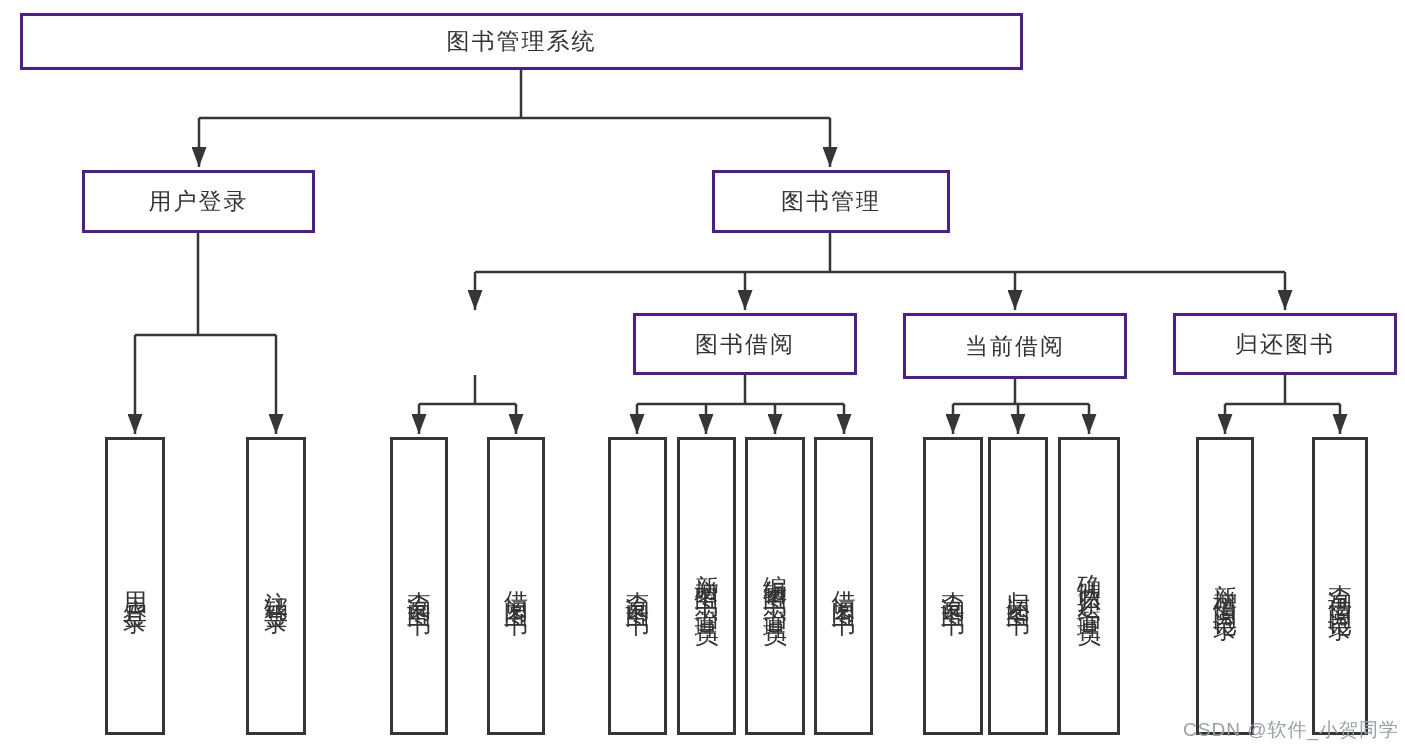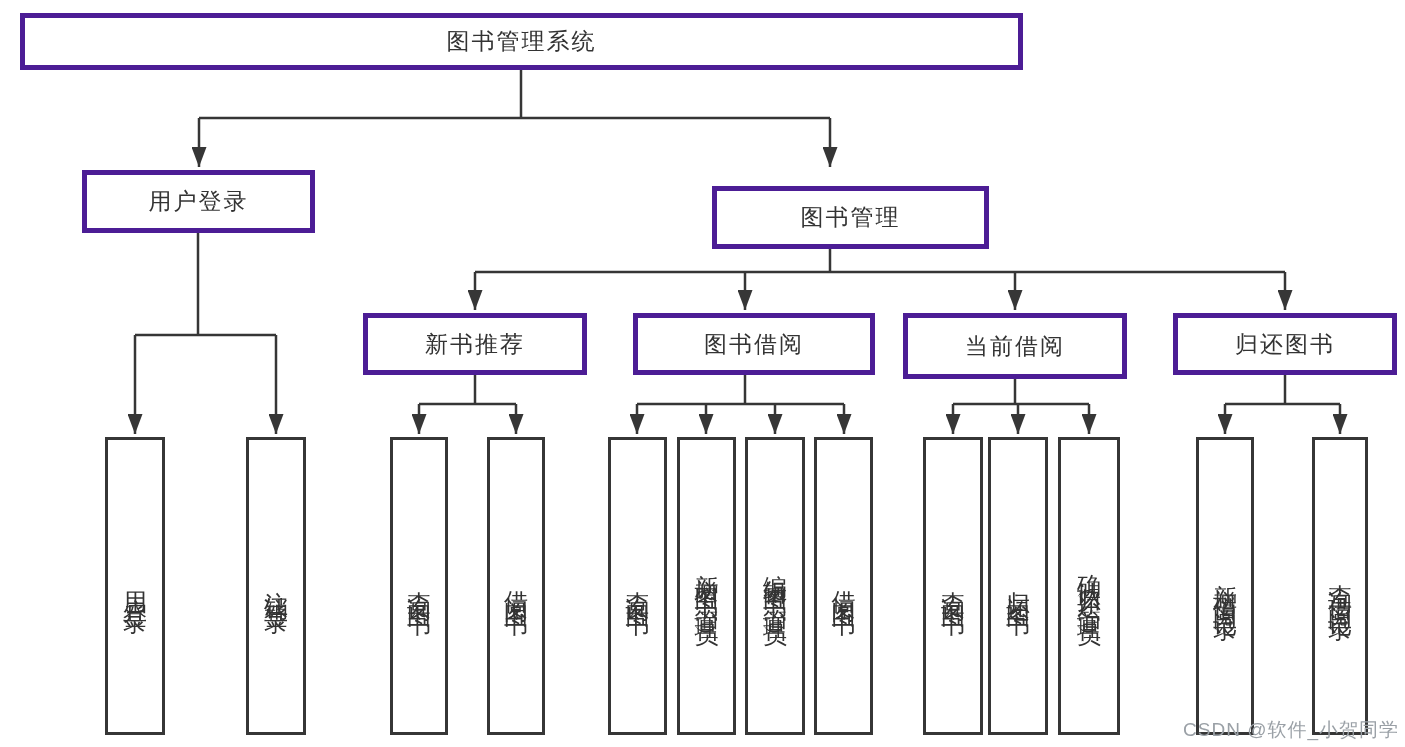--- a/index.html
+++ b/index.html
@@ -2,21 +2,21 @@
 <html><head>
 <meta charset="utf-8">
 <style>
   html,body{margin:0;padding:0;background:#ffffff;}
   .canvas{
     position:relative;width:1405px;height:747px;background:#ffffff;overflow:hidden;
     font-family:"Liberation Sans","DejaVu Sans",sans-serif;color:#333333;
   }
   .canvas svg{position:absolute;left:0;top:0;z-index:1;}
   .hbox{
-    position:absolute;box-sizing:border-box;border:5px solid #4c1d95;background:#ffffff;
+    position:absolute;box-sizing:border-box;border:3px solid #4c1d95;background:#ffffff;
     display:flex;align-items:center;justify-content:center;z-index:2;
     font-size:23px;letter-spacing:2px;color:#333333;
   }
   .vbox{
     position:absolute;box-sizing:border-box;border:3px solid #363636;background:#ffffff;
     display:flex;align-items:center;justify-content:center;z-index:2;
   }
   .vbox span{
     writing-mode:vertical-rl;text-orientation:mixed;
     font-size:24px;letter-spacing:7px;color:#333333;line-height:1;
@@ -82,28 +82,25 @@
     </g>
   </svg>
 
   <div class="hbox" style="left:20px;top:13px;width:1003px;height:57px">
     <span>图书管理系统</span>
   </div>
 
   <div class="hbox" style="left:82px;top:170px;width:233px;height:63px">
     <span>用户登录</span>
   </div>
-  <div class="hbox" style="left:712px;top:186px;width:277px;height:63px">
+  <div class="hbox" style="left:712px;top:170px;width:238px;height:63px">
     <span>图书管理</span>
   </div>
 
-  <div class="hbox" style="left:363px;top:313px;width:224px;height:62px">
-    <span>新书推荐</span>
-  </div>
-  <div class="hbox" style="left:633px;top:313px;width:242px;height:62px">
+  <div class="hbox" style="left:633px;top:313px;width:224px;height:62px">
     <span>图书借阅</span>
   </div>
   <div class="hbox" style="left:903px;top:313px;width:224px;height:66px">
     <span>当前借阅</span>
   </div>
   <div class="hbox" style="left:1173px;top:313px;width:224px;height:62px">
     <span>归还图书</span>
   </div>
 
   <div class="vbox" style="left:105px;top:437px;width:60px;height:298px">

